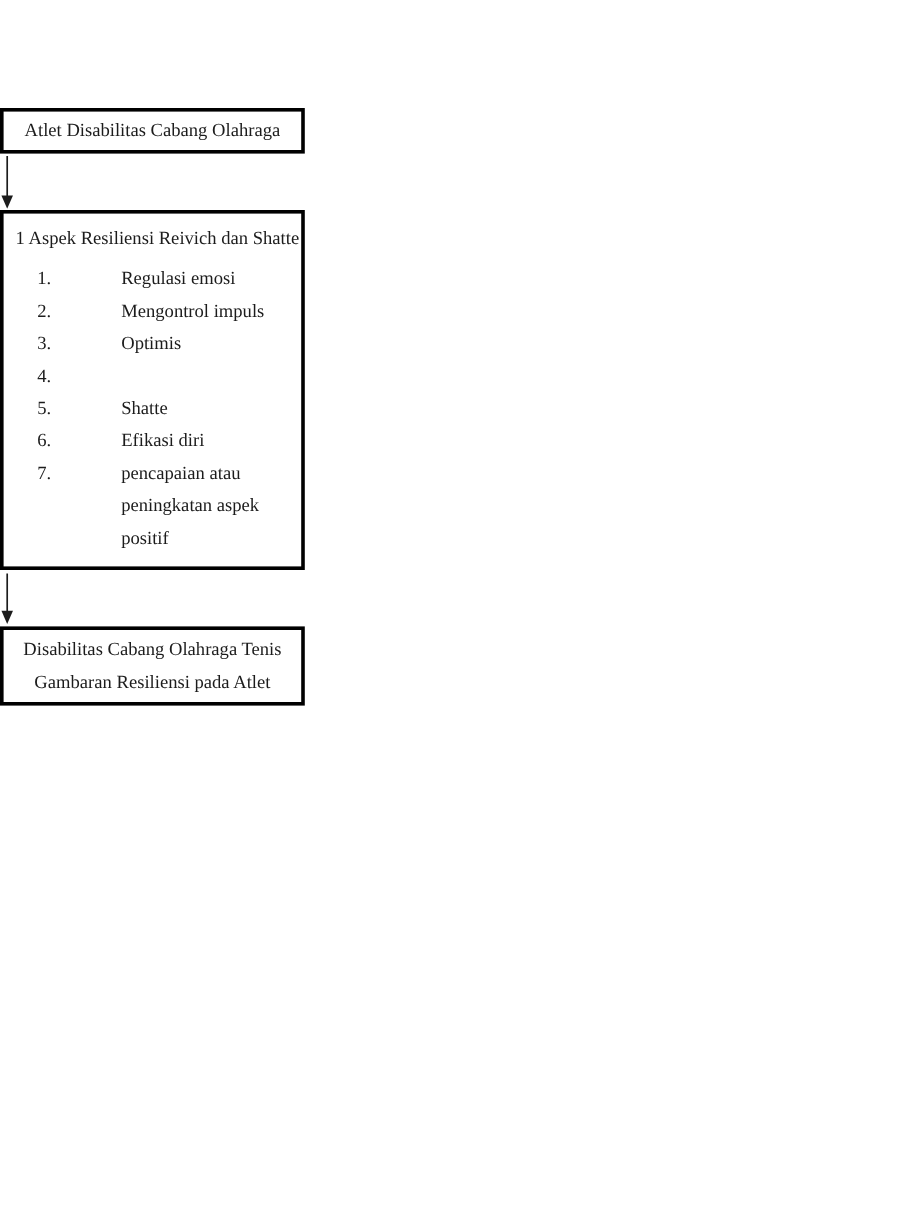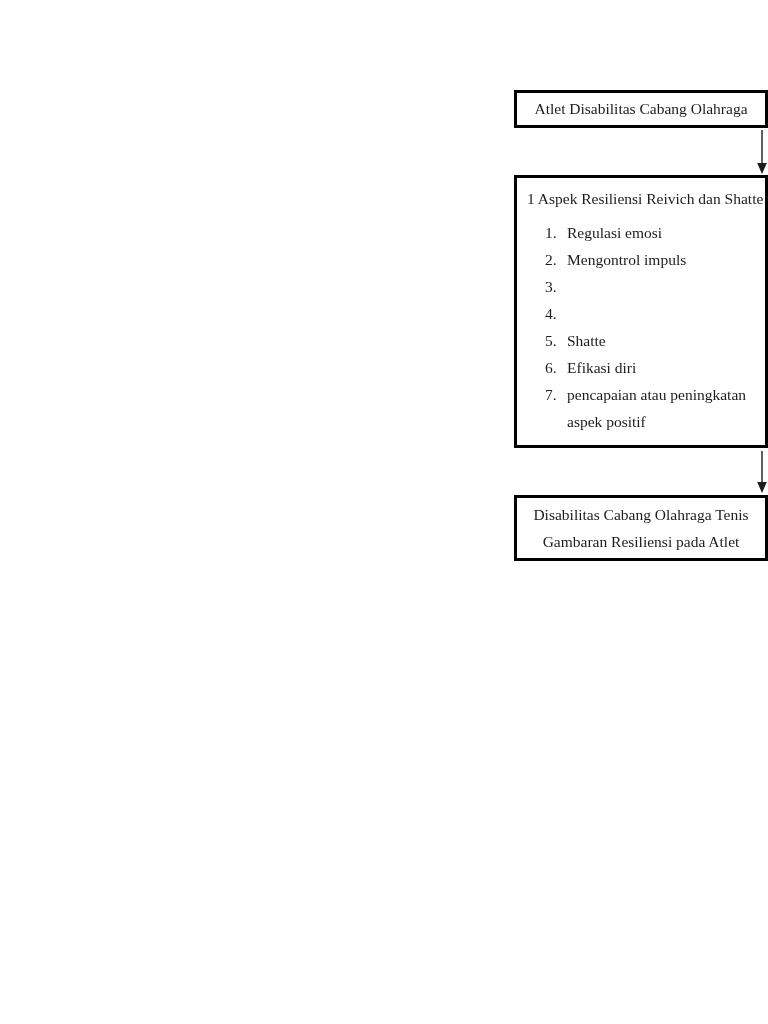--- a/index.html
+++ b/index.html
@@ -8,21 +8,21 @@
     width: 768px; height: 1024px;
     font-family: "Liberation Serif", "DejaVu Serif", serif;
     color: #1c1c1c;
   }
   .page {
     position: relative;
     width: 768px; height: 1024px;
     background: #ffffff;
     display: flex;
     flex-direction: column;
-    align-items: flex-end;
+    align-items: flex-start;
     padding-top: 90px;
     overflow: hidden;
   }
   .fbox {
     width: 254px;
     border: 3px solid #000000;
     background: #ffffff;
     font-size: 15.5px;
   }
   .fbox .cline {
@@ -42,21 +42,21 @@
     white-space: nowrap;
     line-height: 27px;
   }
   .mid-list {
     list-style: none;
     margin-top: 7px;
     padding-left: 18px;
   }
   .mid-item { display: flex; line-height: 27px; }
   .mid-num { width: 22px; flex-shrink: 0; }
-  .mid-label { flex: 1; }
+  .mid-label { flex: 1; margin-left: 48px; }
   .arrow-gap {
     height: 47px;
     display: flex;
     align-items: center;
     justify-content: center;
   }
   .arrow-svg { display: block; }
 </style>
 </head>
 <body>
@@ -80,20 +80,21 @@
       <li class="mid-item">
         <span class="mid-num">1.</span>
         <span class="mid-label">Regulasi emosi</span>
       </li>
       <li class="mid-item">
         <span class="mid-num">2.</span>
         <span class="mid-label">Mengontrol impuls</span>
       </li>
       <li class="mid-item">
         <span class="mid-num">3.</span>
+        <span class="mid-label">Optimis</span>
       </li>
       <li class="mid-item">
         <span class="mid-num">4.</span>
       </li>
       <li class="mid-item">
         <span class="mid-num">5.</span>
         <span class="mid-label">Shatte</span>
       </li>
       <li class="mid-item">
         <span class="mid-num">6.</span>

